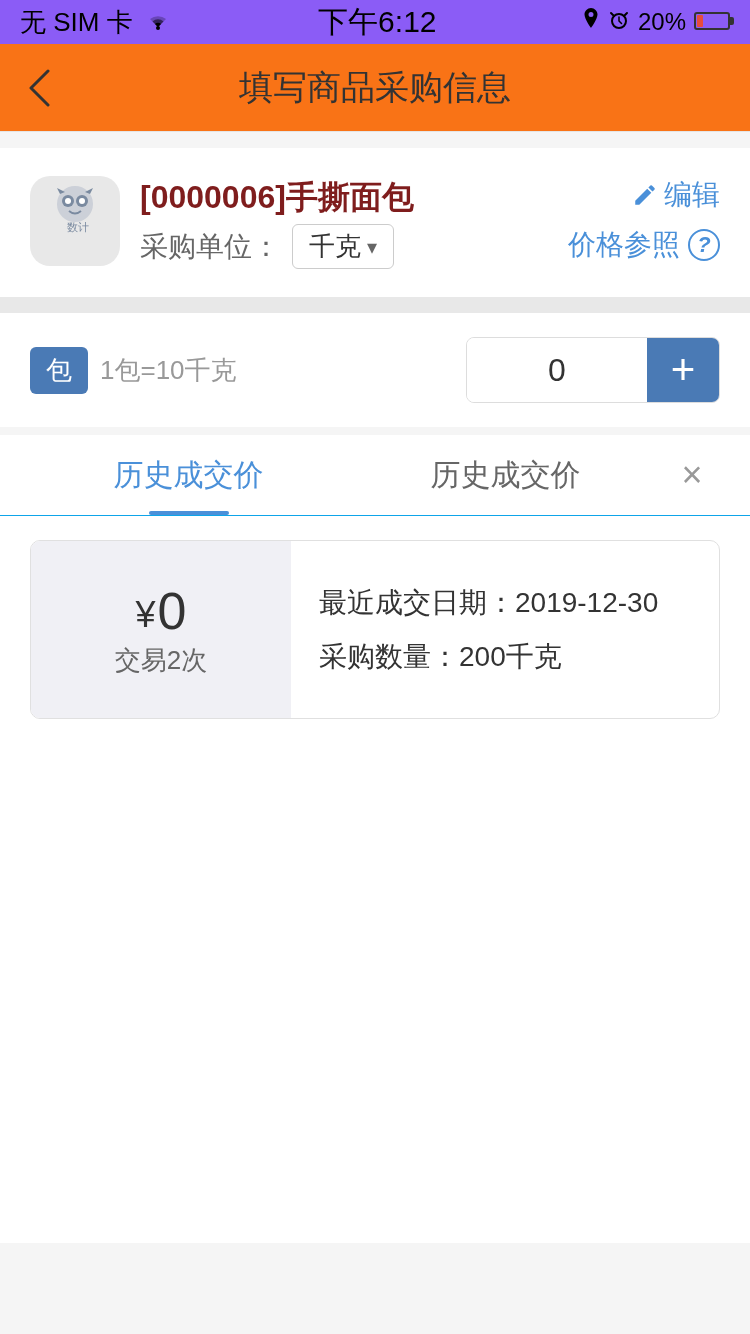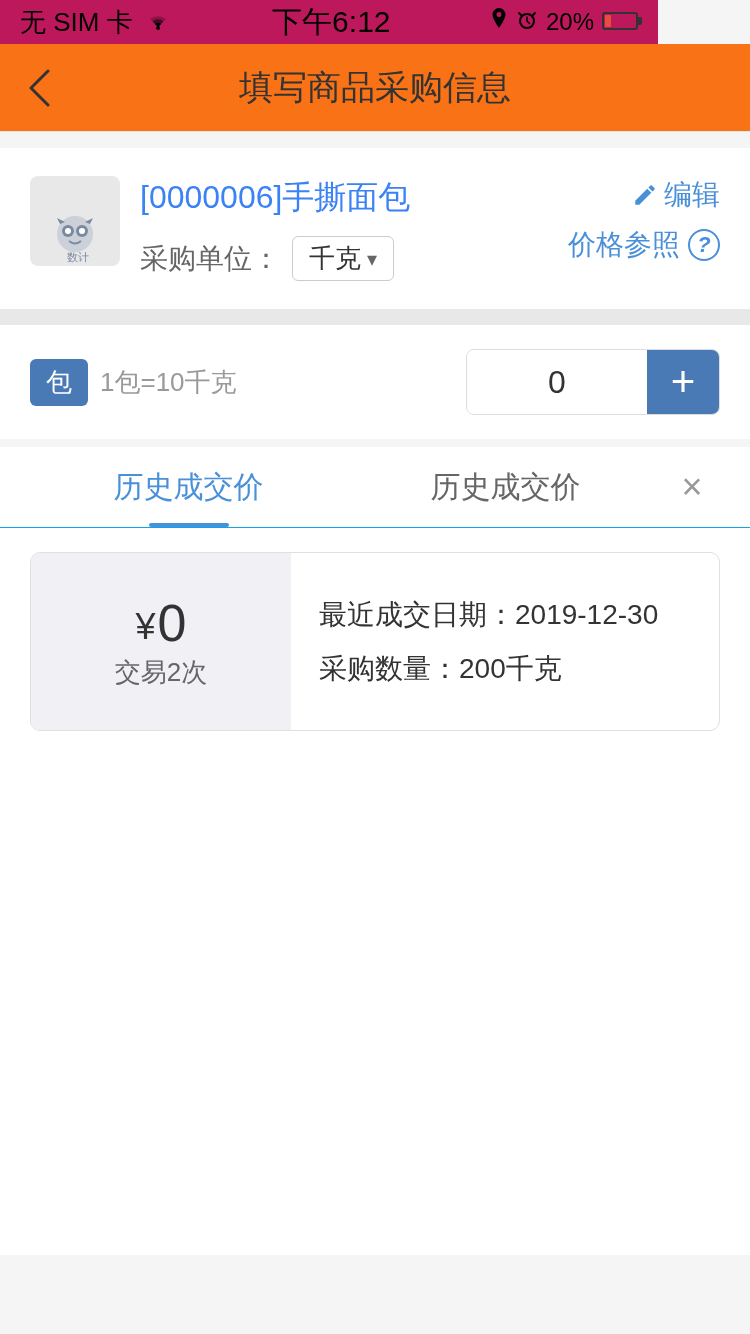--- a/index.html
+++ b/index.html
@@ -7,23 +7,23 @@
     body {
       width: 750px;
       min-height: 1334px;
       font-family: -apple-system, "PingFang SC", "Helvetica Neue", Arial, sans-serif;
       background: #f5f5f5;
       overflow-x: hidden;
     }
 
     
     .status-bar {
-      width: 658px;
+      width: 750px;
       height: 44px;
-      background: #be185d;
+      background: #8b5cf6;
       display: flex;
       align-items: center;
       justify-content: space-between;
       padding: 0 20px;
       font-size: 28px;
     }
     .status-left {
       display: flex;
       align-items: center;
       gap: 10px;
@@ -110,39 +110,39 @@
     }
     .product-left {
       display: flex;
       align-items: flex-start;
       gap: 20px;
     }
     .product-thumbnail {
       width: 90px;
       height: 90px;
       background: #e8e8e8;
-      border-radius: 8px;
-      display: flex;
-      align-items: flex-end;
+      border-radius: 20px;
+      display: flex;
+      align-items: flex-start;
       justify-content: center;
       flex-shrink: 0;
       overflow: hidden;
     }
     .product-thumbnail svg {
       width: 60px;
       height: 60px;
     }
     .product-info {
       flex: 1;
     }
     .product-name {
       font-size: 32px;
-      color: #3b82f6;
-      font-weight: 400;
-      margin-bottom: 16px;
+      color: #7f1d1d;
+      font-weight: 700;
+      margin-bottom: 4px;
     }
     .product-unit-row {
       display: flex;
       align-items: center;
       gap: 12px;
       font-size: 28px;
       color: #666;
     }
     .unit-label {
       color: #666;

